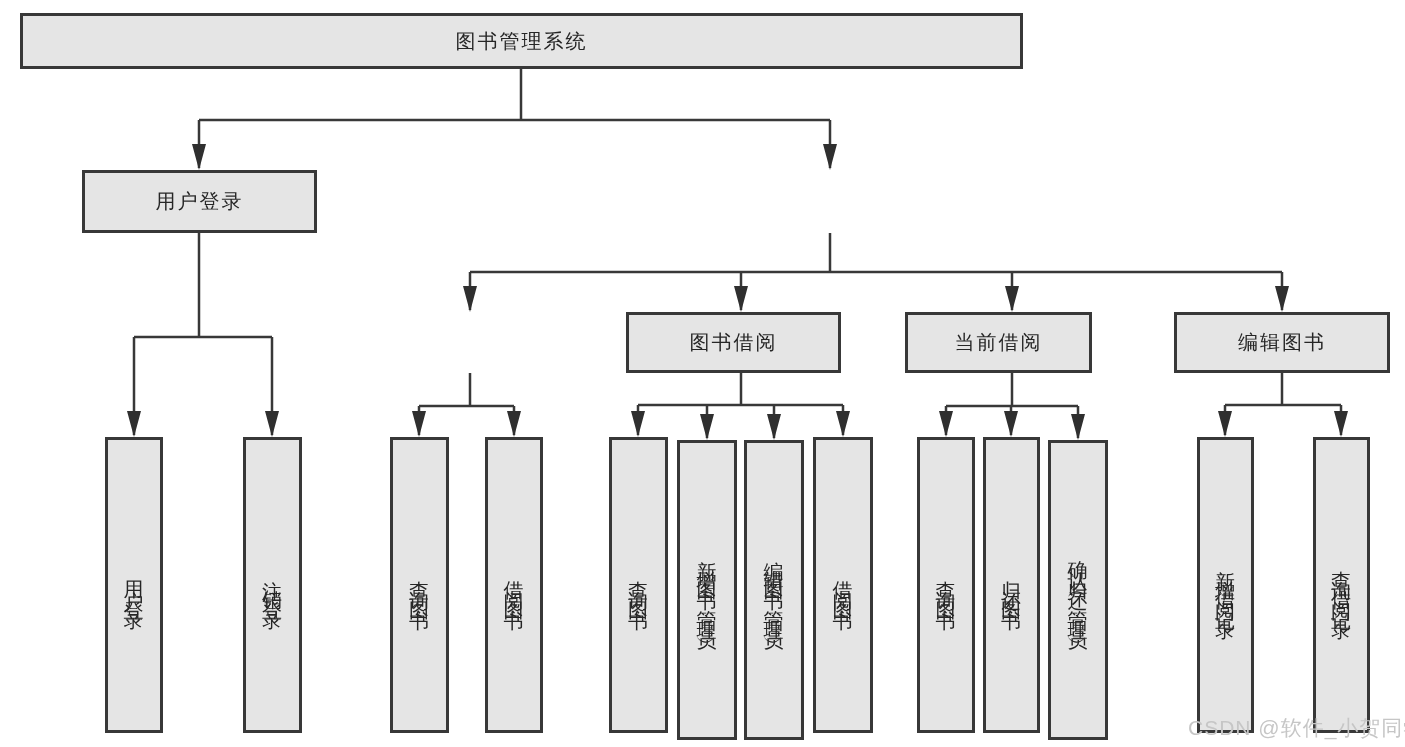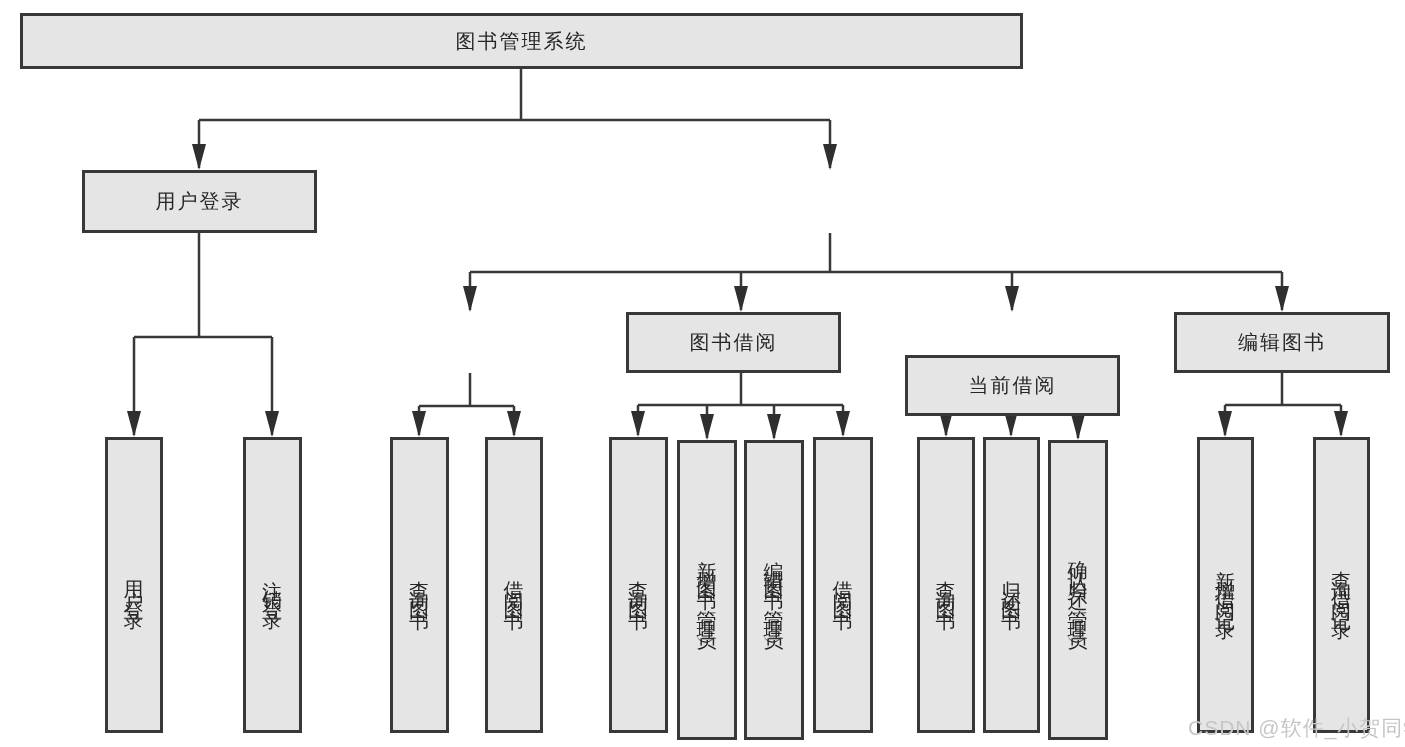--- a/index.html
+++ b/index.html
@@ -67,21 +67,21 @@
       M939,411 L953,411 L946,437 Z  M1004,411 L1018,411 L1011,437 Z
       M1071,414 L1085,414 L1078,440 Z
       M1218,411 L1232,411 L1225,437 Z  M1334,411 L1348,411 L1341,437 Z"></path>
   </svg>
 
   <div class="box" style="left:20px; top:13px; width:1003px; height:56px;">图书管理系统</div>
 
   <div class="box" style="left:82px; top:170px; width:235px; height:63px;">用户登录</div>
 
   <div class="box" style="left:626px; top:312px; width:215px; height:61px;">图书借阅</div>
-  <div class="box" style="left:905px; top:312px; width:215px; height:61px;margin-top:43px;">当前借阅</div>
+  <div class="box" style="left:905px; top:312px; width:187px; height:61px;">当前借阅</div>
   <div class="box" style="left:1174px; top:312px; width:216px; height:61px;">编辑图书</div>
 
   <div class="box" style="left:105px; top:437px; width:58px; height:296px;">
     <span class="vtext">用户登录</span>
   </div>
   <div class="box" style="left:243px; top:437px; width:59px; height:296px;">
     <span class="vtext">注销登录</span>
   </div>
 
   <div class="box" style="left:390px; top:437px; width:59px; height:296px;">

